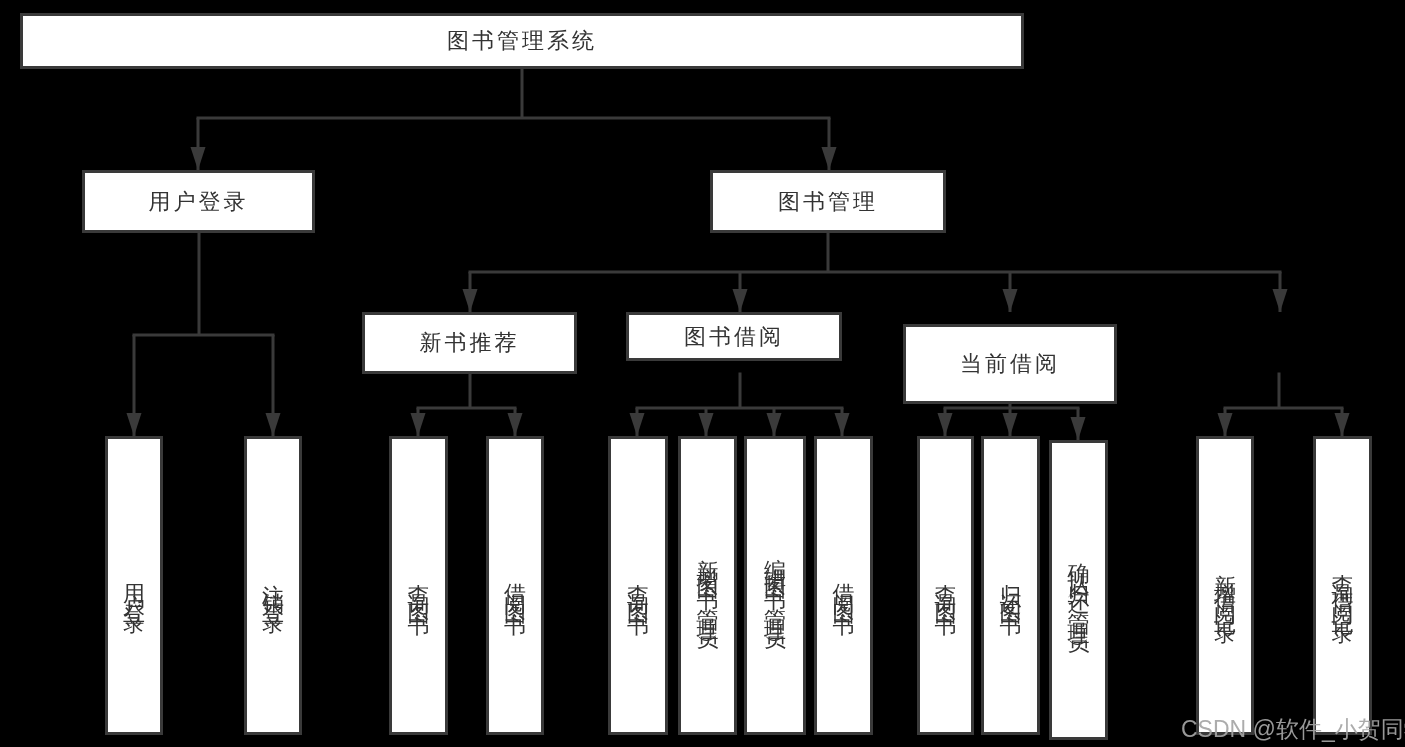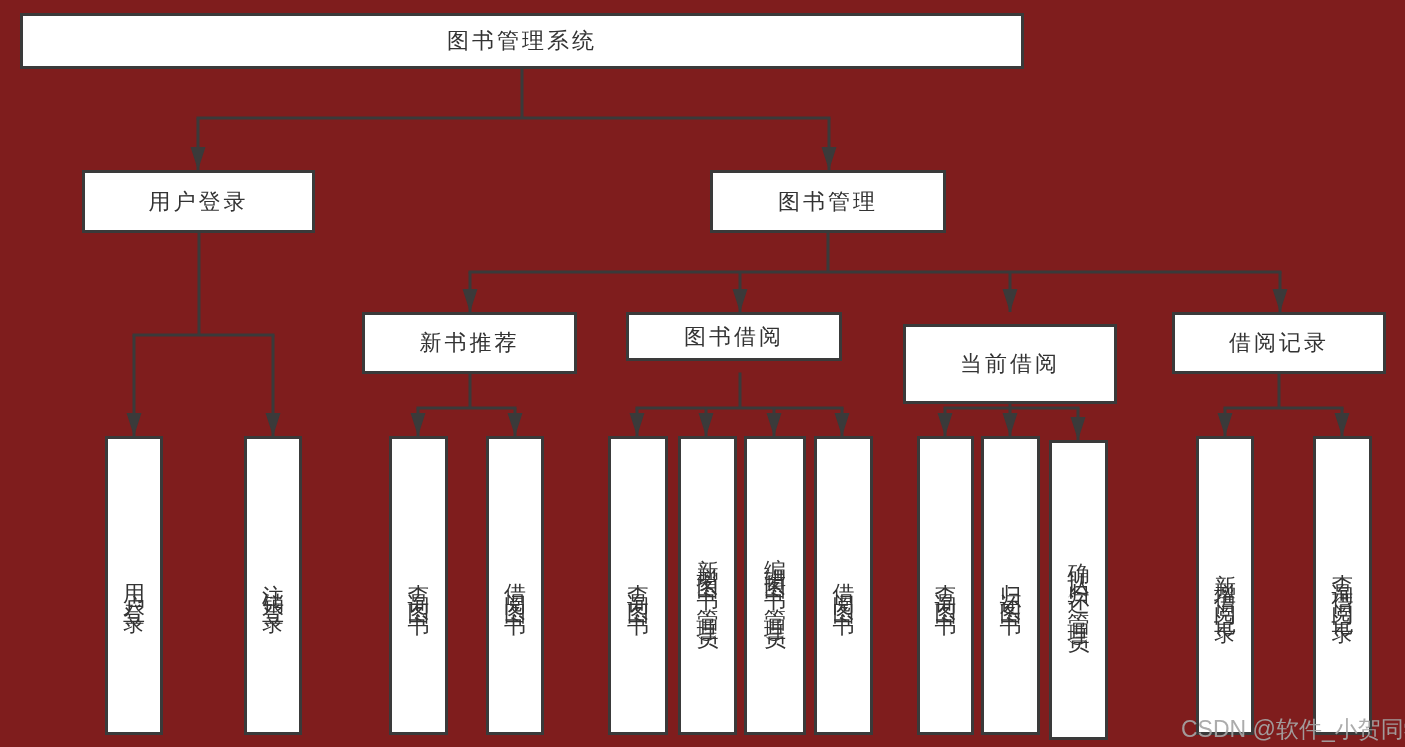--- a/index.html
+++ b/index.html
@@ -1,19 +1,19 @@
 <!DOCTYPE html>
 <html><head>
 <meta charset="utf-8">
 <style>
   html,body { margin:0; padding:0; background:#ffffff; }
   #canvas {
     position:relative;
     width:1405px; height:747px;
-    background:#7f1d1d;
+    background:#000000;
     font-family:"Liberation Sans", sans-serif;
     overflow:hidden;
   }
   .box {
     position:absolute;
     box-sizing:border-box;
     border:3px solid #3a3a3a;
     background:#ffffff;
     display:flex;
     align-items:center;
@@ -102,21 +102,20 @@
   </svg>
 
   <div class="box" style="left:20px; top:13px; width:1004px; height:56px;">图书管理系统</div>
 
   <div class="box" style="left:82px; top:170px; width:233px; height:63px;">用户登录</div>
   <div class="box" style="left:362px; top:312px; width:215px; height:62px;">新书推荐</div>
 
   <div class="box" style="left:710px; top:170px; width:236px; height:63px;">图书管理</div>
   <div class="box" style="left:626px; top:312px; width:216px; height:49px;">图书借阅</div>
   <div class="box" style="left:903px; top:324px; width:214px; height:80px;">当前借阅</div>
-  <div class="box" style="left:1172px; top:312px; width:214px; height:62px;">借阅记录</div>
 
   <div class="vbox" style="left:105px; top:436px; width:58px; height:299px;">
     <span class="vtext">用户登录</span>
   </div>
   <div class="vbox" style="left:244px; top:436px; width:58px; height:299px;">
     <span class="vtext">注销登录</span>
   </div>
 
   <div class="vbox" style="left:389px; top:436px; width:59px; height:299px;">
     <span class="vtext">查询图书</span>

